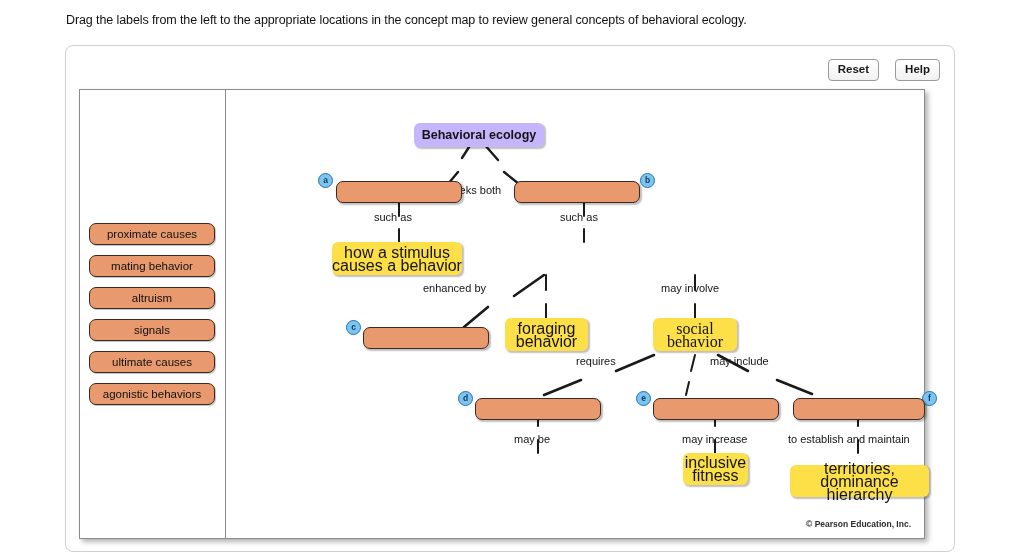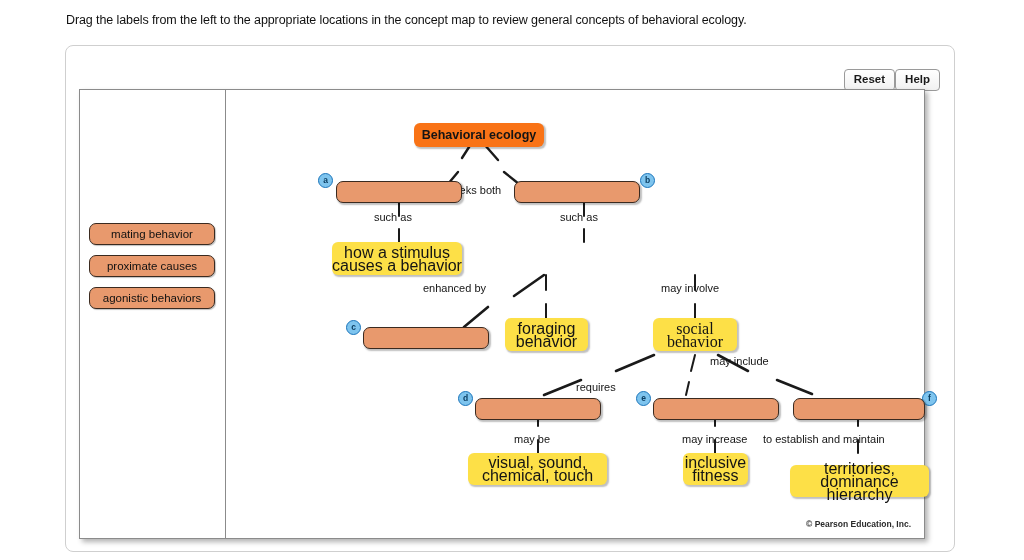--- a/index.html
+++ b/index.html
@@ -38,23 +38,23 @@
     border: 1px solid #cfcfcf;
     border-radius: 8px;
     background: #ffffff;
     box-sizing: border-box;
   }
 
   
   #toolbar {
     position: absolute;
     right: 14px;
-    top: 23px;
+    top: 13px;
     display: flex;
-    gap: 0;
+    gap: 16px;
     padding-left: 41px;
   }
   .tbtn {
     font-family: "Liberation Sans", sans-serif;
     font-size: 11.5px;
     font-weight: bold;
     color: #1a1a1a;
     background: linear-gradient(#ffffff, #f1f1f1);
     border: 1px solid #9a9a9a;
     border-radius: 4px;
@@ -136,21 +136,21 @@
     line-height: 13px;
   }
   .gray {
     background: #fde047;
     border-radius: 6px;
     font-size: 16px;
     color: #141414;
     box-shadow: 1.5px 1.5px 1.5px rgba(0,0,0,0.25);
   }
   .gray.root {
-    background: #f97316;
+    background: #c4b5fd;
     font-weight: bold;
     font-size: 12.5px;
   }
   .drop {
     background: #e8996d;
     border: 1.5px solid #3a2a20;
     border-radius: 7px;
     box-shadow: 1.5px 1.5px 1.5px rgba(0,0,0,0.25);
     cursor: pointer;
   }
@@ -198,22 +198,25 @@
 
   <div id="toolbar">
     <button class="tbtn">Reset</button>
     <button class="tbtn">Help</button>
   </div>
 
   <div id="workarea">
     <div id="divider"></div>
 
     <div id="bank">
+      <div class="chip">proximate causes</div>
       <div class="chip">mating behavior</div>
-      <div class="chip">proximate causes</div>
+      <div class="chip">altruism</div>
+      <div class="chip">signals</div>
+      <div class="chip">ultimate causes</div>
       <div class="chip">agonistic behaviors</div>
     </div>
 
     <div id="map">
 
       <svg viewBox="0 0 699 448">
         <g stroke="#1a1a1a" fill="none" stroke-linecap="round">
 
           <line x1="245" y1="54" x2="236" y2="68" stroke-width="2.4"></line>
           <line x1="258" y1="54" x2="272" y2="70" stroke-width="2.4"></line>
@@ -284,43 +287,39 @@
       <div class="node gray" style="left:279px; top:228px; width:83px; height:33px;">
         <span style="white-space:pre-line">foraging
 behavior</span>
       </div>
 
       <div class="node gray" style="left:427px; top:228px; width:84px; height:33px;font-family:Liberation Serif, serif;">
         <span style="white-space:pre-line">social
 behavior</span>
       </div>
 
-      <div class="edgelabel" style="left:350px; top:265px;margin-top:26px;">requires</div>
+      <div class="edgelabel" style="left:350px; top:265px;">requires</div>
 
       <div class="edgelabel" style="left:484px; top:265px;">may include</div>
 
       <div class="badge" style="left:232px; top:301px;">d</div>
       <div class="node drop" style="left:249px; top:308px; width:126px; height:22px;"></div>
 
       <div class="badge" style="left:410px; top:301px;">e</div>
       <div class="node drop" style="left:427px; top:308px; width:126px; height:22px;"></div>
 
       <div class="badge" style="left:696px; top:301px;">f</div>
       <div class="node drop" style="left:567px; top:308px; width:132px; height:22px;"></div>
 
       <div class="edgelabel" style="left:288px; top:343px;">may be</div>
 
       <div class="edgelabel" style="left:456px; top:343px;">may increase</div>
 
-      <div class="edgelabel" style="left:537px; top:343px;">to establish and maintain</div>
-
-      <div class="node gray" style="left:242px; top:363px; width:139px; height:32px;">
-        <span style="white-space:pre-line">visual, sound,
-chemical, touch</span>
-      </div>
+      <div class="edgelabel" style="left:562px; top:343px;">to establish and maintain</div>
+
 
       <div class="node gray" style="left:457px; top:363px; width:65px; height:32px;">
         <span style="white-space:pre-line">inclusive
 fitness</span>
       </div>
 
       <div class="node gray" style="left:564px; top:363px; width:139px; height:32px;margin-top:12px;">
         <span style="white-space:pre-line">territories, dominance
 hierarchy</span>
       </div>

